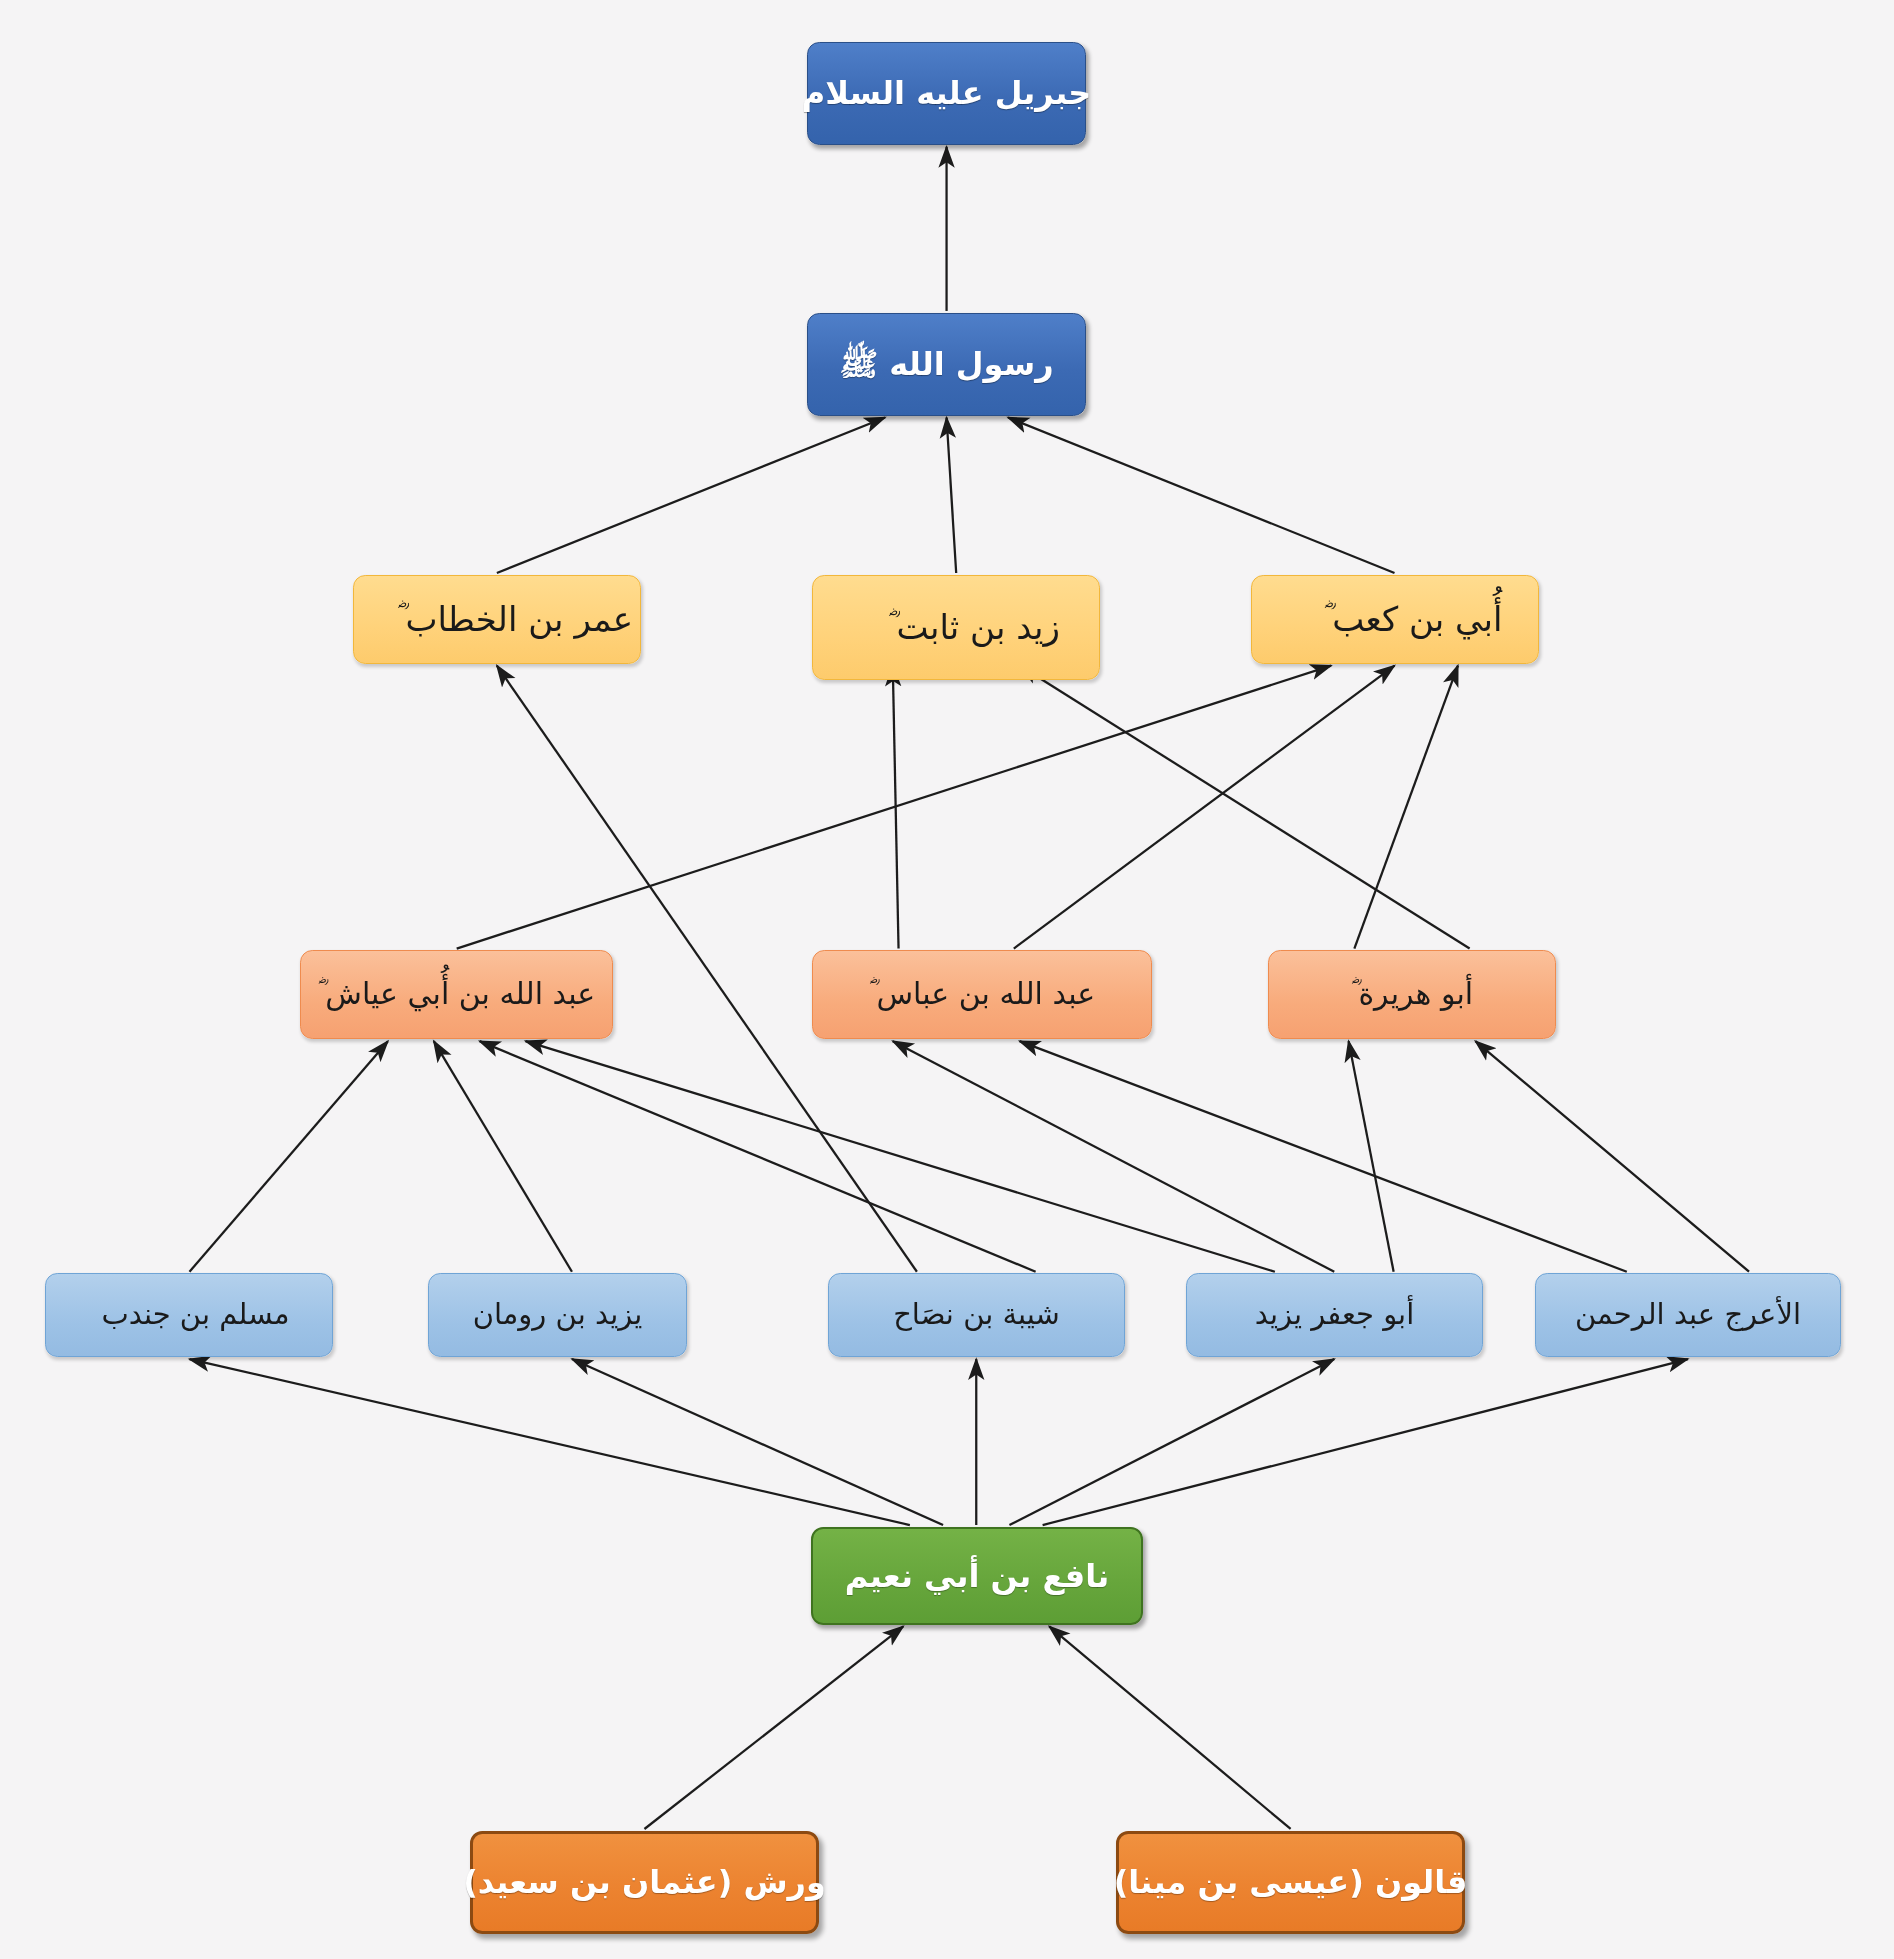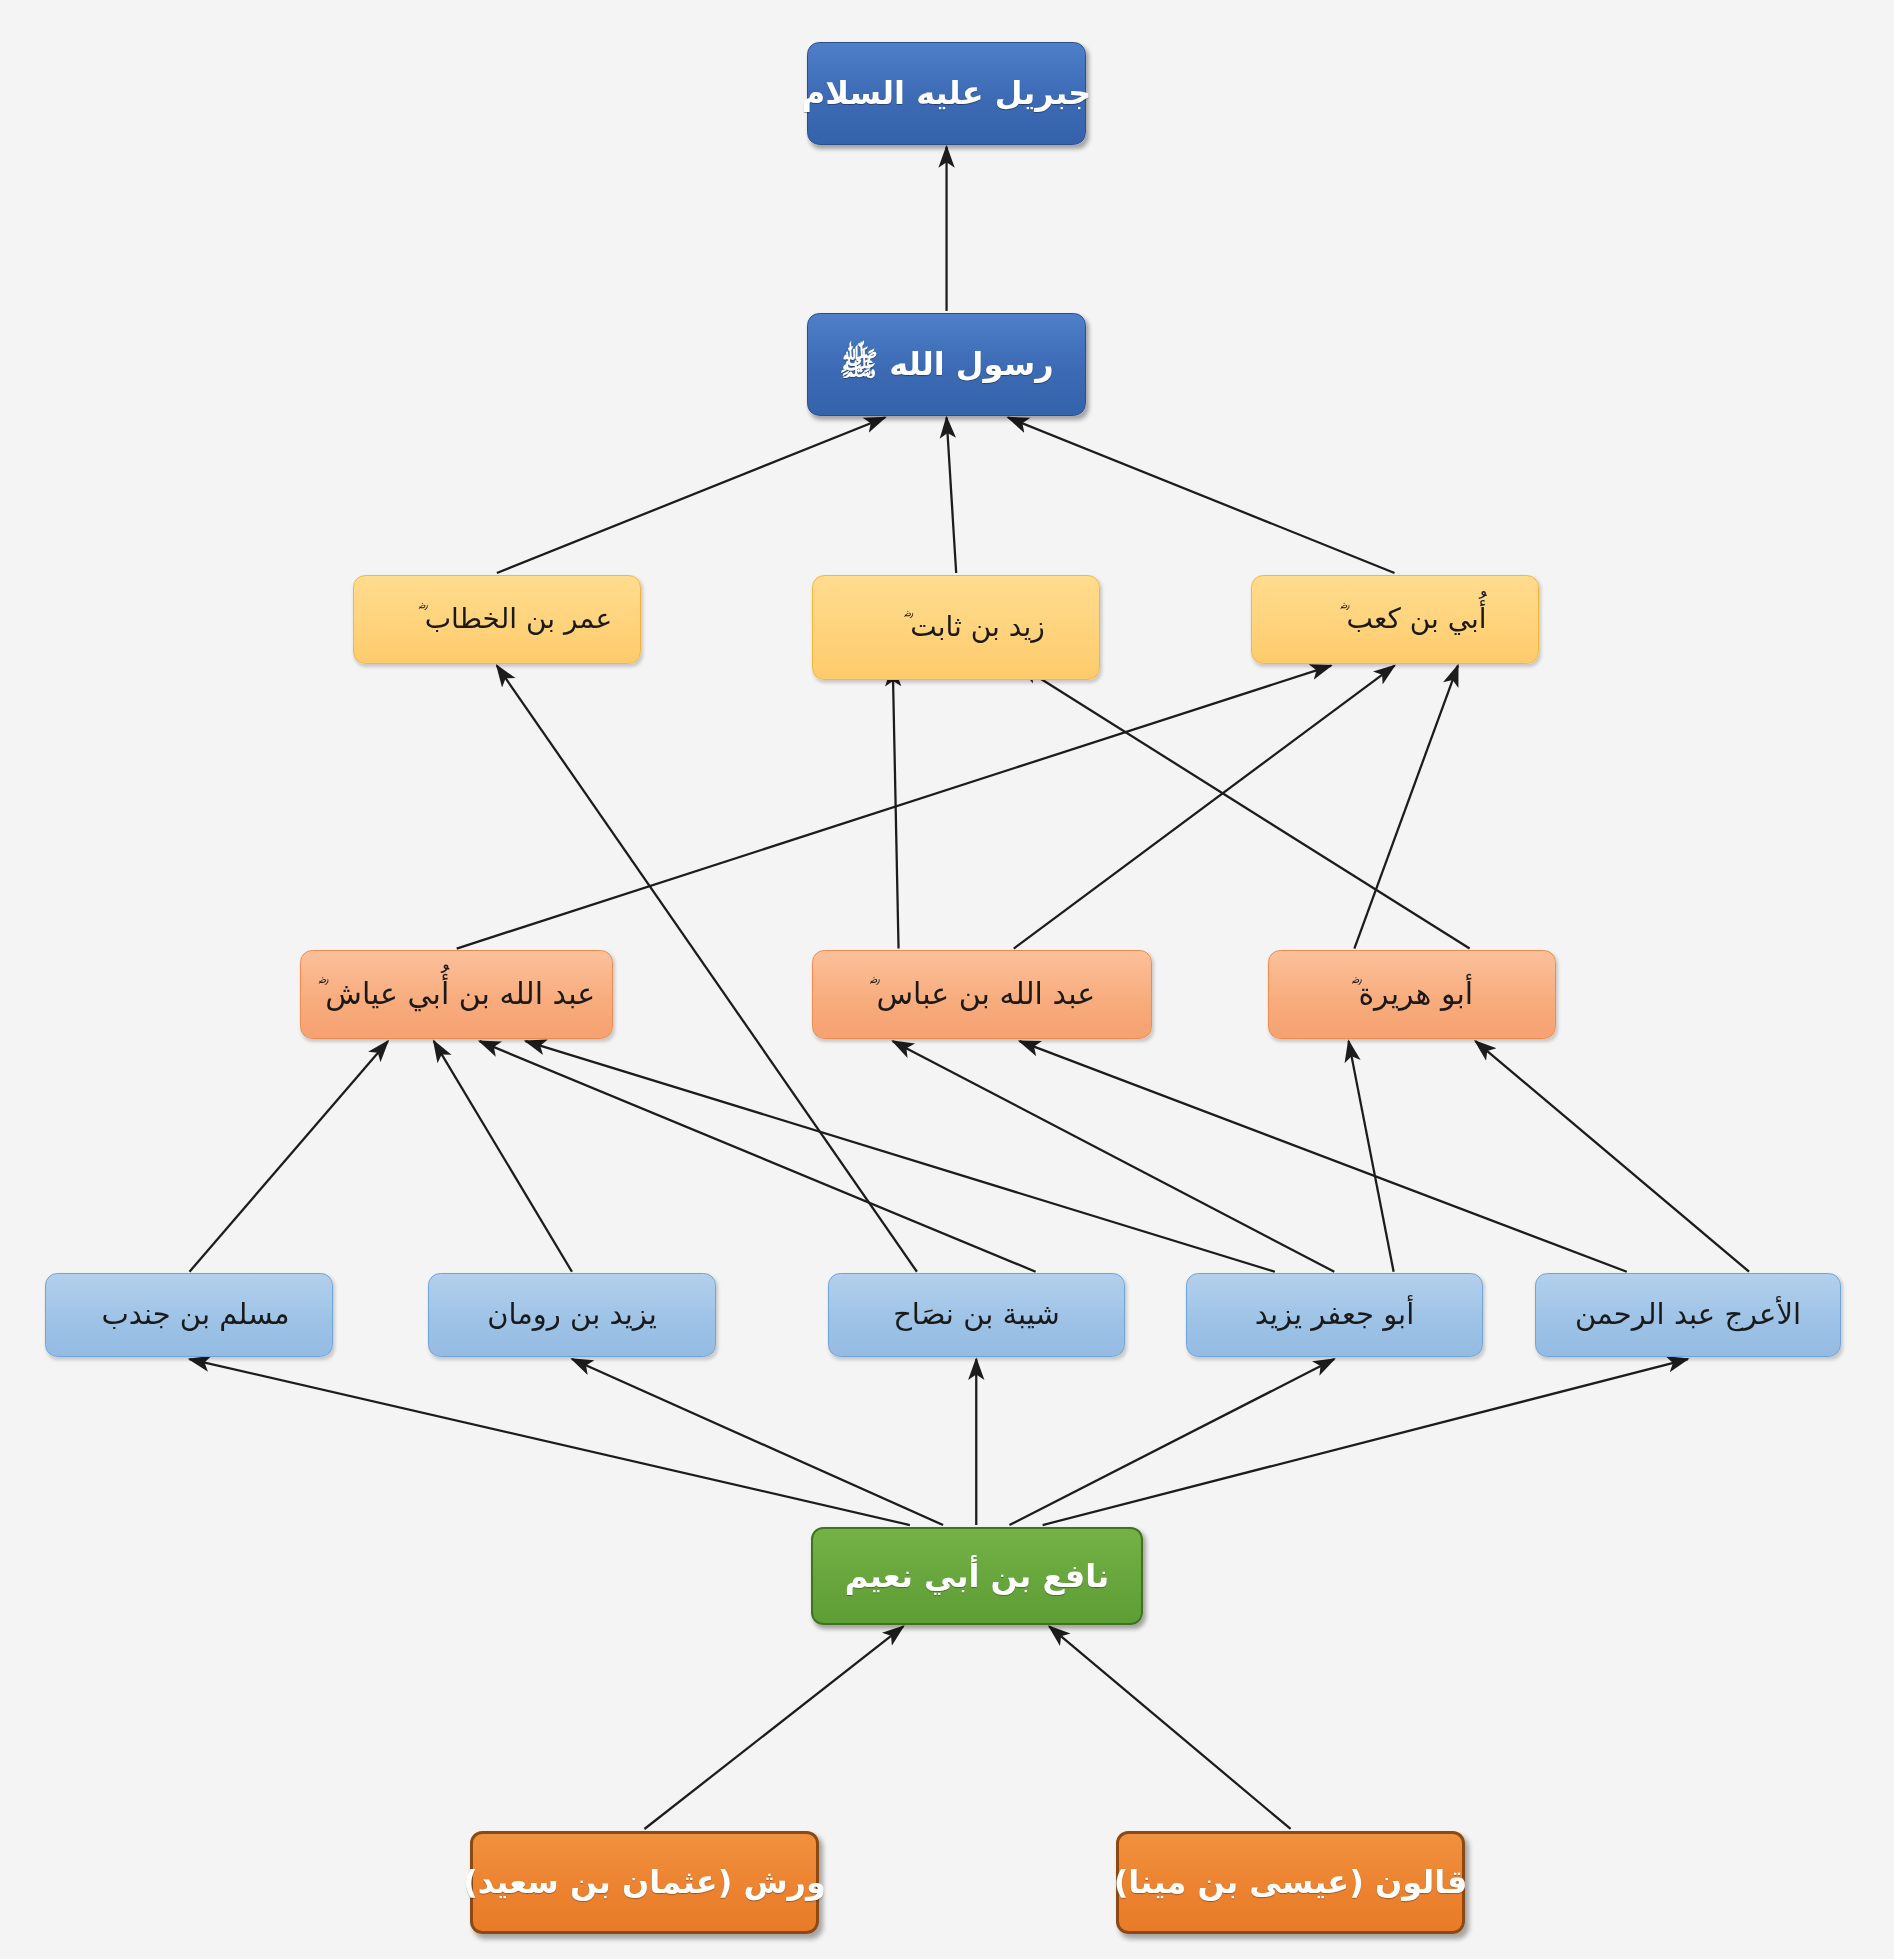--- a/index.html
+++ b/index.html
@@ -47,21 +47,21 @@
     color: #ffffff;
     font-weight: bold;
     font-size: 32px;
     box-shadow: 2.6px 3.5px 4.4px rgba(0,0,0,0.33);
     text-shadow: 0 0.9px 0.9px rgba(0,0,0,0.35);
   }
   .node.companion {
     background: linear-gradient(180deg, #ffdc8f 0%, #ffd27a 60%, #fdcb6c 100%);
     border: 1.7px solid #f2b73b;
     color: #1a1a1a;
-    font-size: 28px;
+    font-size: 34px;
     box-shadow: 1.7px 2.6px 3.5px rgba(0,0,0,0.18);
     padding-left: 36px;
   }
   .node.tabii {
     background: linear-gradient(180deg, #fbc09a 0%, #f8ab7c 60%, #f6a171 100%);
     border: 1.7px solid #ef8b4e;
     color: #1a1a1a;
     font-size: 30px;
     box-shadow: 1.7px 2.6px 3.5px rgba(0,0,0,0.18);
   }
@@ -150,21 +150,21 @@
       </div>
       <div class="node tabii" style="left: 812px; top: 950px; width: 340px; height: 89px;">
         <span>عبد الله بن عباس ؓ</span>
       </div>
       <div class="node tabii" style="left: 1268px; top: 950px; width: 288px; height: 89px;">
         <span>أبو هريرة ؓ</span>
       </div>
       <div class="node teacher" style="left: 45px; top: 1273px; width: 288px; height: 84px; padding-left: 13px;">
         <span>مسلم بن جندب</span>
       </div>
-      <div class="node teacher" style="left: 428px; top: 1273px; width: 288px; height: 84px;">
+      <div class="node teacher" style="left: 428px; top: 1273px; width: 259px; height: 84px;">
         <span>يزيد بن رومان</span>
       </div>
       <div class="node teacher" style="left: 828px; top: 1273px; width: 297px; height: 84px;">
         <span>شيبة بن نصَاح</span>
       </div>
       <div class="node teacher" style="left: 1186px; top: 1273px; width: 297px; height: 84px;">
         <span>أبو جعفر يزيد</span>
       </div>
       <div class="node teacher" style="left: 1535px; top: 1273px; width: 306px; height: 84px;">
         <span>الأعرج عبد الرحمن</span>

